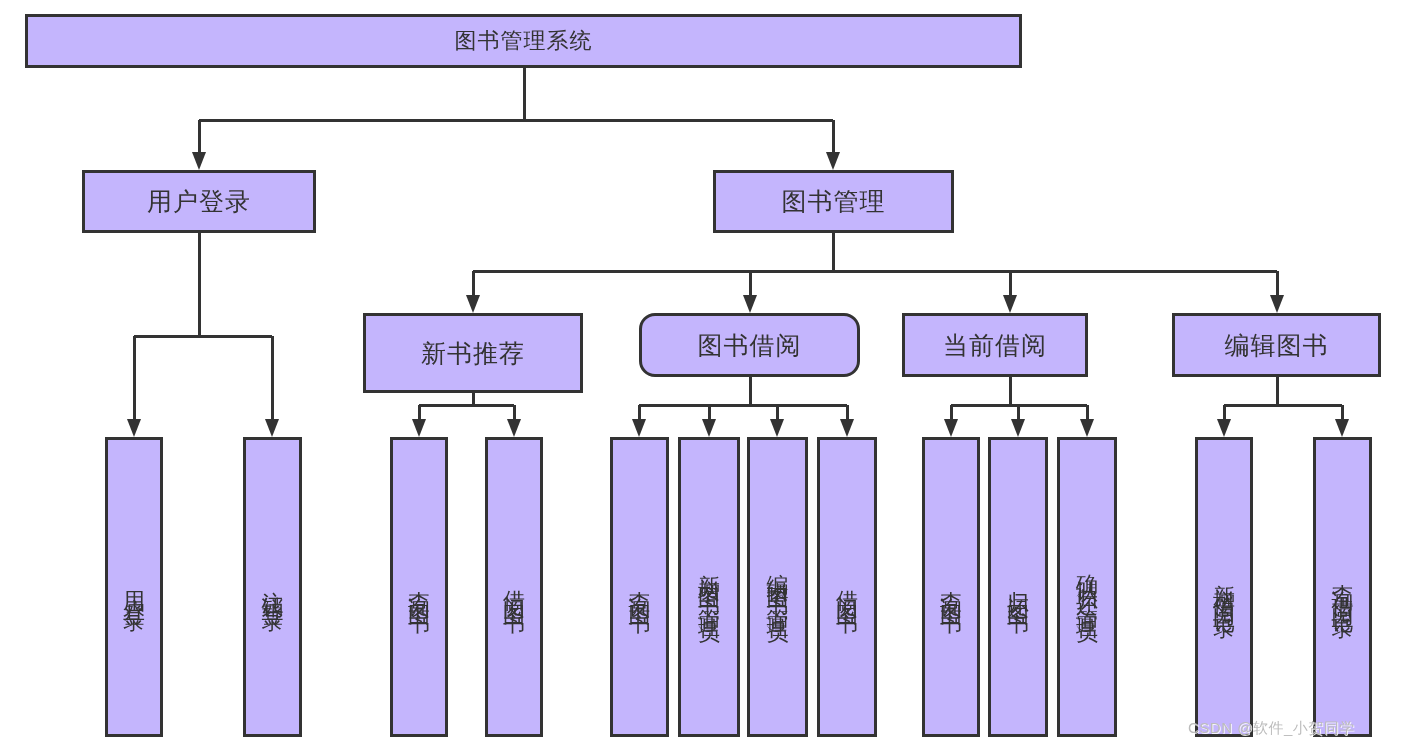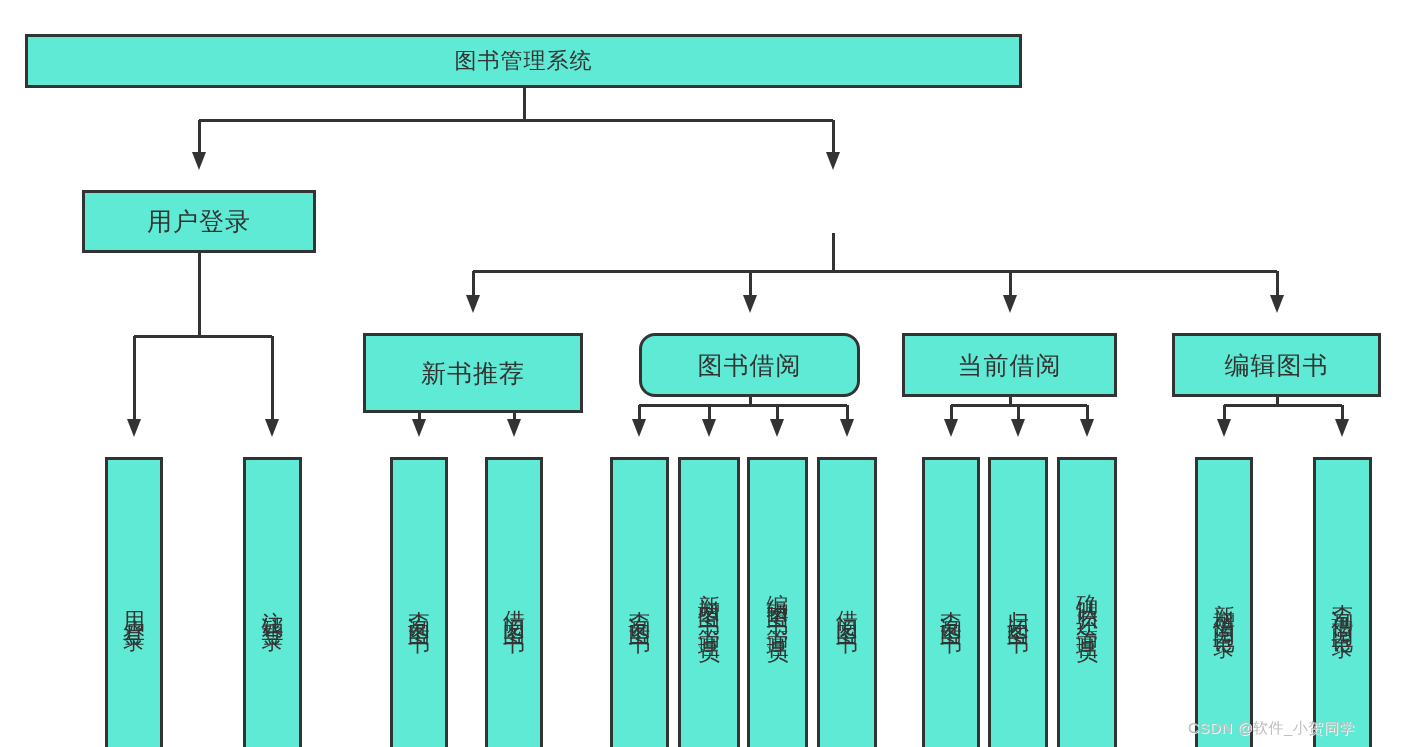--- a/index.html
+++ b/index.html
@@ -14,28 +14,27 @@
   .connectors {
     position: absolute;
     left: 0; top: 0;
     width: 1405px; height: 747px;
     z-index: 1;
   }
   .node {
     position: absolute;
     box-sizing: border-box;
     border: 3px solid #333333;
-    background: #5eead4;
+    background: #c4b5fd;
     color: #333333;
     display: flex;
     align-items: center;
     justify-content: center;
     text-align: center;
     z-index: 2;
-    margin-top: 20px;
   }
   .node.h-root  { font-size: 22px; letter-spacing: 1px; }
   .node.h-label { font-size: 25px; letter-spacing: 1px; }
   .node.v-label {
     font-size: 22px;
     writing-mode: vertical-rl;
     text-orientation: upright;
     letter-spacing: 7px;
     line-height: 1;
   }
@@ -97,24 +96,25 @@
       <polygon points="1011,419 1025,419 1018,437"></polygon>
       <polygon points="1080,419 1094,419 1087,437"></polygon>
       <polygon points="1217,419 1231,419 1224,437"></polygon>
       <polygon points="1335,419 1349,419 1342,437"></polygon>
     </g>
   </svg>
 
   <div class="node h-root" style="left:25px; top:14px; width:997px; height:54px;">图书管理系统</div>
 
   <div class="node h-label" style="left:82px; top:170px; width:234px; height:63px;">用户登录</div>
+  <div class="node h-label" style="left:713px; top:170px; width:241px; height:63px;">图书管理</div>
 
   <div class="node h-label" style="left:363px; top:313px; width:220px; height:80px;">新书推荐</div>
   <div class="node h-label" style="left:639px; top:313px; width:221px; height:64px;border-radius:16px;">图书借阅</div>
-  <div class="node h-label" style="left:902px; top:313px; width:215px; height:64px;">当前借阅</div>
+  <div class="node h-label" style="left:902px; top:313px; width:186px; height:64px;">当前借阅</div>
   <div class="node h-label" style="left:1172px; top:313px; width:209px; height:64px;">编辑图书</div>
 
   <div class="node v-label" style="left:105px; top:437px; width:58px; height:300px;">用户登录</div>
   <div class="node v-label" style="left:243px; top:437px; width:59px; height:300px;">注销登录</div>
 
   <div class="node v-label" style="left:390px; top:437px; width:58px; height:300px;">查询图书</div>
   <div class="node v-label" style="left:485px; top:437px; width:58px; height:300px;">借阅图书</div>
 
   <div class="node v-label" style="left:610px; top:437px; width:59px; height:300px;">查询图书</div>
   <div class="node v-label" style="left:678px; top:437px; width:62px; height:300px;">新增图书（管理员）</div>

